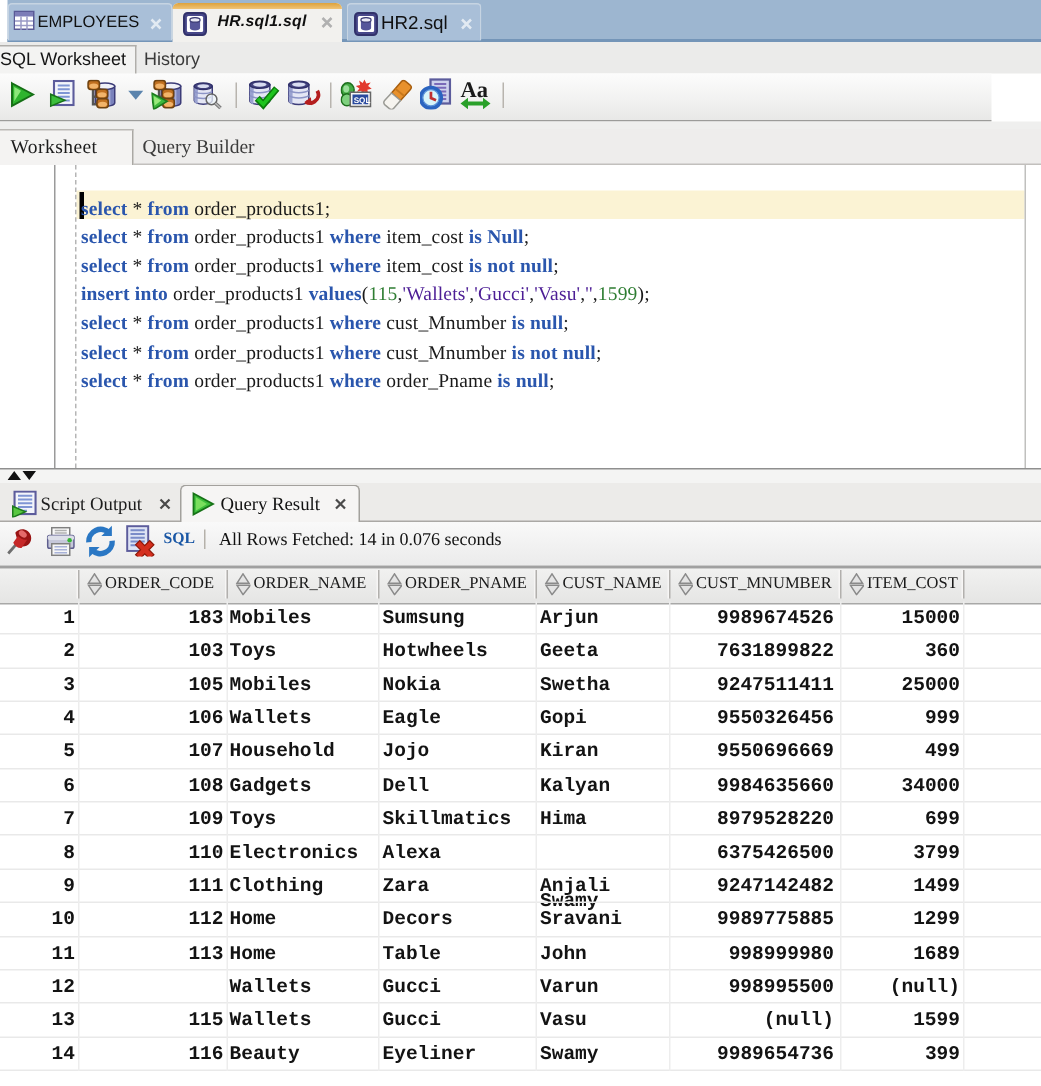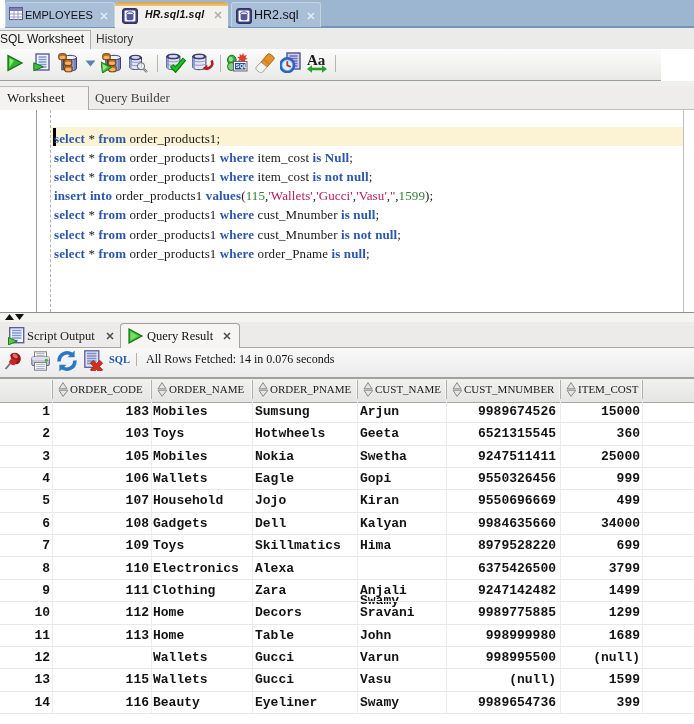--- a/index.html
+++ b/index.html
@@ -22,21 +22,21 @@
   #wsrow{left:0;top:86px;width:694px;height:23px;background:#eeedec;border-bottom:1px solid #c2c0bd;}
   
   #editor{left:0;top:110px;width:694px;height:202px;background:#fff;}
   #gutline{left:36px;top:110px;width:1px;height:202px;background:#9a9a9a;}
   #dashline{left:50px;top:110px;width:0;height:202px;border-left:1px dashed #b5b5b5;}
   #rline{left:683px;top:110px;width:1px;height:202px;background:#c0c0be;}
   #hl{left:51px;top:127px;width:632px;height:19.2px;background:#fbf3d4;}
   #cursor{left:53px;top:127.5px;width:2.5px;height:18px;background:#000;}
   #code{left:54px;top:128.5px;font-family:Liberation Serif, serif;font-size:13px;font-weight:normal;
         line-height:19.2px;letter-spacing:0.12px;white-space:pre;color:#1a1a1a;}
-  #code .k{color:#2a56ad;font-weight:bold;} #code .s{color:#be185d;} #code .n{color:#2e7d32;}
+  #code .k{color:#2a56ad;font-weight:bold;} #code .s{color:#4c1d95;} #code .n{color:#2e7d32;}
   
   #split{left:0;top:312px;width:694px;height:9px;background:#f4f4f3;border-top:1px solid #8f8f8f;border-bottom:1px solid #b3b3b1;}
   
   #btabs{left:0;top:322px;width:694px;height:26px;background:#ecebe9;}
   
   #rtool{left:0;top:348px;width:694px;height:29px;background:linear-gradient(#f9f9f9,#ebebeb);}
   
   #ghead{left:0;top:377px;width:694px;height:23px;background:linear-gradient(#f1f1f0,#e5e5e4);border-top:2px solid #a0a0a0;border-bottom:1px solid #a8a8a7;}
   .hcell{position:absolute;top:0;height:21px;line-height:21px;font-size:11px;color:#1a1a1a;white-space:nowrap;}
   .hsep{position:absolute;top:1px;width:1px;height:19px;background:#b2b0ad;}
@@ -330,21 +330,21 @@
       <div class="gcell" style="left:360px;">Arjun</div>
       <div class="gcell gr" style="left:447px;width:109px;">9989674526</div>
       <div class="gcell gr" style="left:561px;width:79px;">15000</div>
     </div>
     <div class="grow" style="top:22.36px;">
       <div class="gcell gr" style="left:0;width:50px;">2</div>
       <div class="gcell gr" style="left:53px;width:96px;">103</div>
       <div class="gcell" style="left:153px;">Toys</div>
       <div class="gcell" style="left:255px;">Hotwheels</div>
       <div class="gcell" style="left:360px;">Geeta</div>
-      <div class="gcell gr" style="left:447px;width:109px;">6521315545</div>
+      <div class="gcell gr" style="left:447px;width:109px;">7631899822</div>
       <div class="gcell gr" style="left:561px;width:79px;">360</div>
     </div>
     <div class="grow" style="top:44.71px;">
       <div class="gcell gr" style="left:0;width:50px;">3</div>
       <div class="gcell gr" style="left:53px;width:96px;">105</div>
       <div class="gcell" style="left:153px;">Mobiles</div>
       <div class="gcell" style="left:255px;">Nokia</div>
       <div class="gcell" style="left:360px;">Swetha</div>
       <div class="gcell gr" style="left:447px;width:109px;">9247511411</div>
       <div class="gcell gr" style="left:561px;width:79px;">25000</div>

